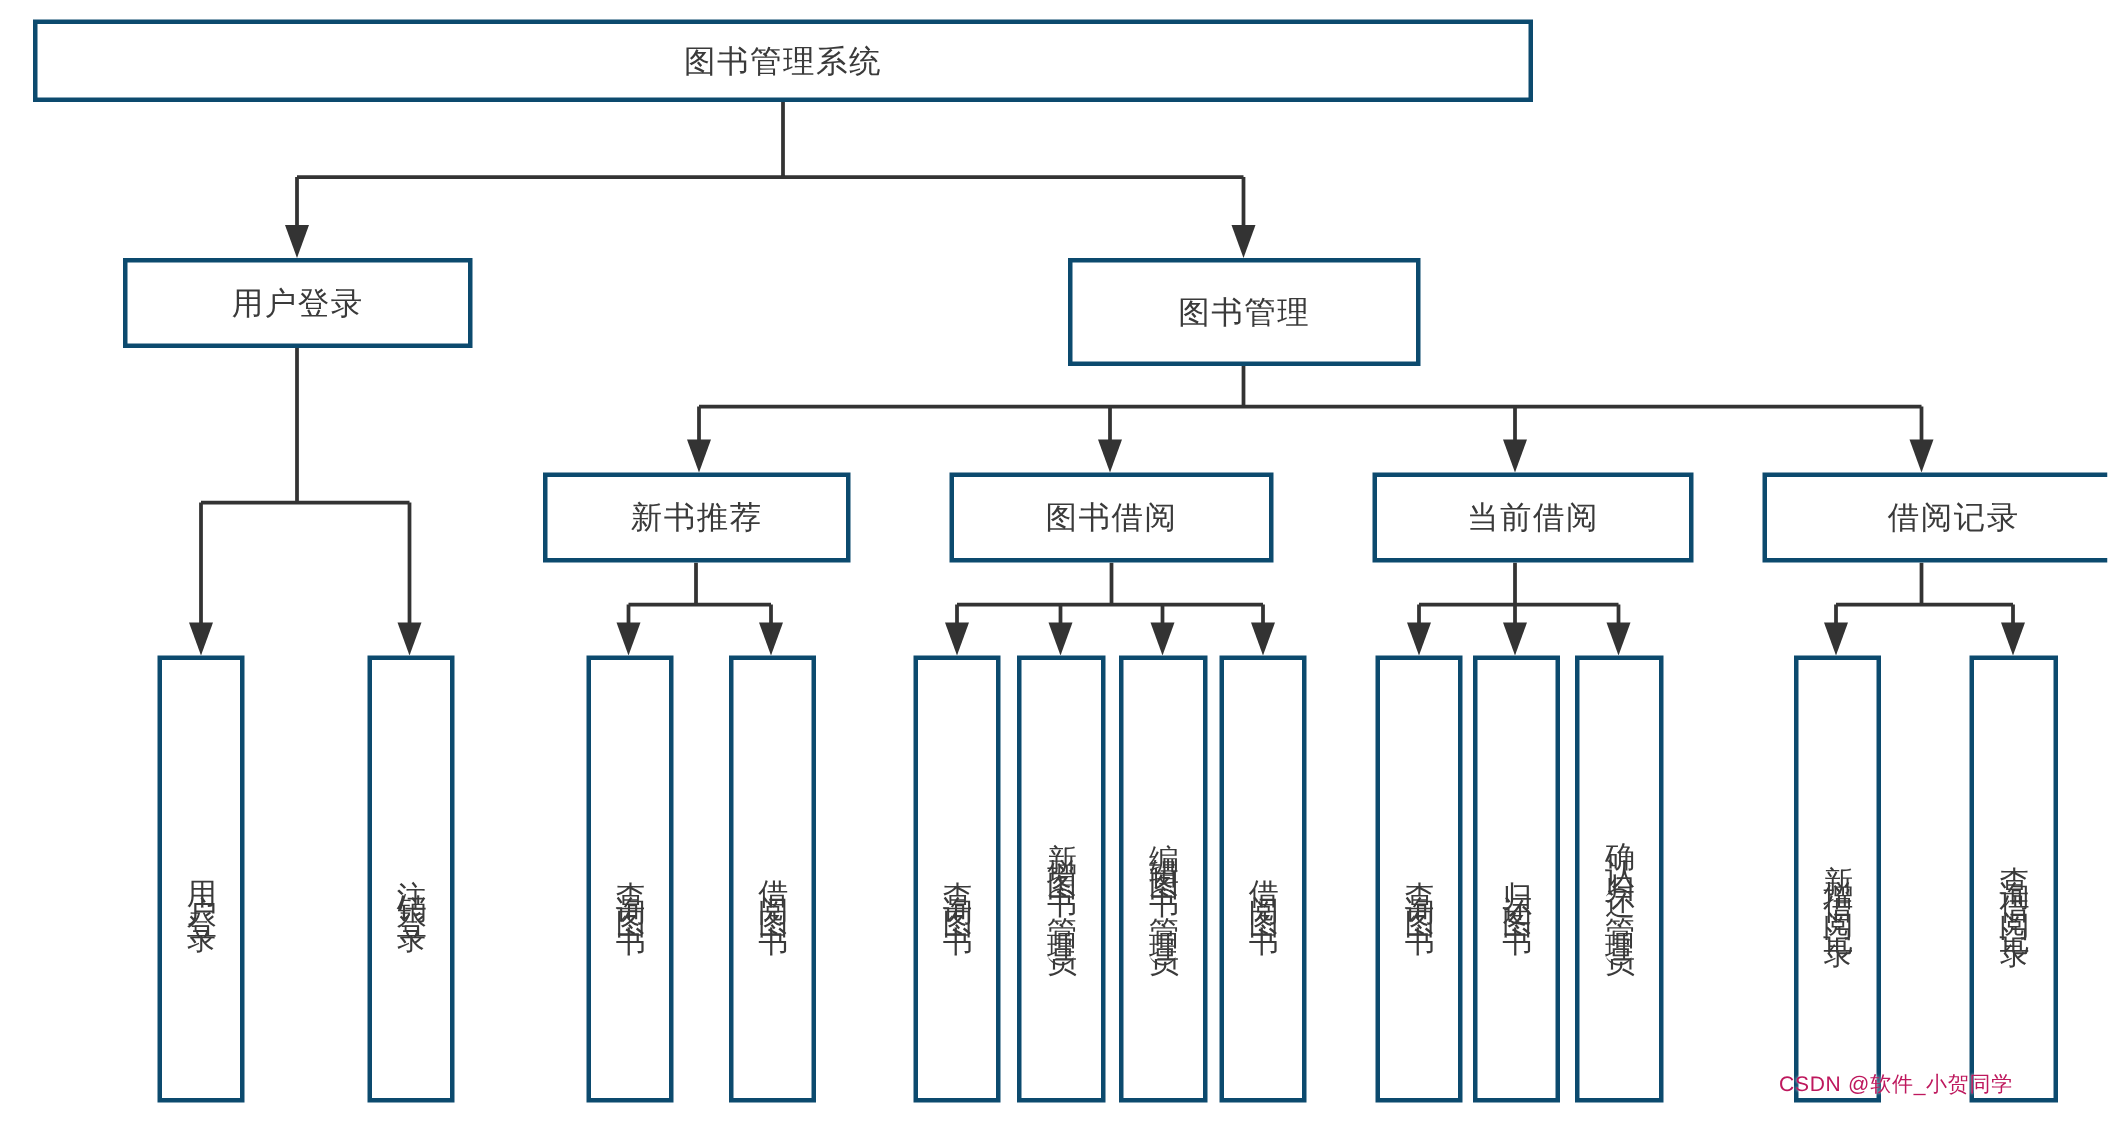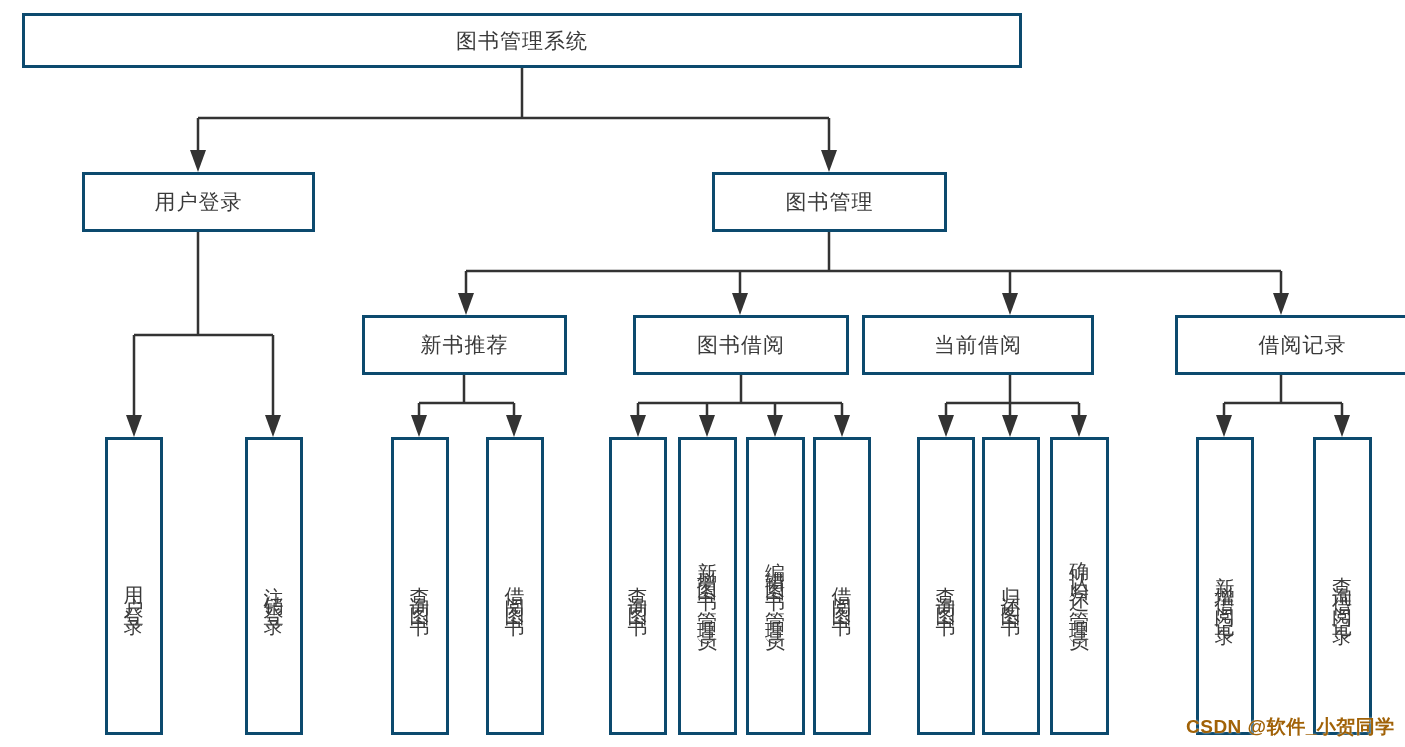--- a/index.html
+++ b/index.html
@@ -31,27 +31,26 @@
     writing-mode:vertical-rl;
     text-orientation:mixed;
     font-size:20px;
     line-height:1;
     letter-spacing:10px;
     padding-top:10px;
   }
   #watermark{
     position:absolute;
     left:1186px;top:714px;
-    font-size:19px;
-    color:#a16207;
+    font-size:14px;
+    color:#be185d;
     letter-spacing:0.5px;
     z-index:5;
     text-shadow:0 0 2px #ffffff;
     white-space:nowrap;
-    font-weight:bold;
   }
 </style>
 </head>
 <body>
 
 <div id="canvas">
 
   <svg id="connectors" viewBox="0 0 1405 747" xmlns="http://www.w3.org/2000/svg">
     <g fill="none" stroke="#333333" stroke-width="2.5">
       <path d="M522 68 V118 M198 118 H829 M198 118 V154 M829 118 V154"></path>
@@ -81,25 +80,25 @@
       <polygon points="1002,415 1018,415 1010,437"></polygon>
       <polygon points="1071,415 1087,415 1079,437"></polygon>
       <polygon points="1216,415 1232,415 1224,437"></polygon>
       <polygon points="1334,415 1350,415 1342,437"></polygon>
     </g>
   </svg>
 
   <div class="box" style="left:22px;top:13px;width:1000px;height:55px">图书管理系统</div>
 
   <div class="box" style="left:82px;top:172px;width:233px;height:60px">用户登录</div>
-  <div class="box" style="left:712px;top:172px;width:235px;height:60px">图书管理</div>
+  <div class="box" style="left:712px;top:172px;width:235px;height:72px">图书管理</div>
 
   <div class="box" style="left:633px;top:315px;width:216px;height:60px">图书借阅</div>
   <div class="box" style="left:362px;top:315px;width:205px;height:60px">新书推荐</div>
-  <div class="box" style="left:862px;top:315px;width:232px;height:60px">当前借阅</div>
+  <div class="box" style="left:915px;top:315px;width:214px;height:60px">当前借阅</div>
   <div class="box" style="left:1175px;top:315px;width:255px;height:60px">借阅记录</div>
 
   <div class="box v" style="left:105px;top:437px;width:58px;height:298px">用户登录</div>
   <div class="box v" style="left:245px;top:437px;width:58px;height:298px">注销登录</div>
 
   <div class="box v" style="left:391px;top:437px;width:58px;height:298px">查询图书</div>
   <div class="box v" style="left:486px;top:437px;width:58px;height:298px">借阅图书</div>
 
   <div class="box v" style="left:609px;top:437px;width:58px;height:298px">查询图书</div>
   <div class="box v" style="left:678px;top:437px;width:59px;height:298px">新增图书（管理员）</div>

